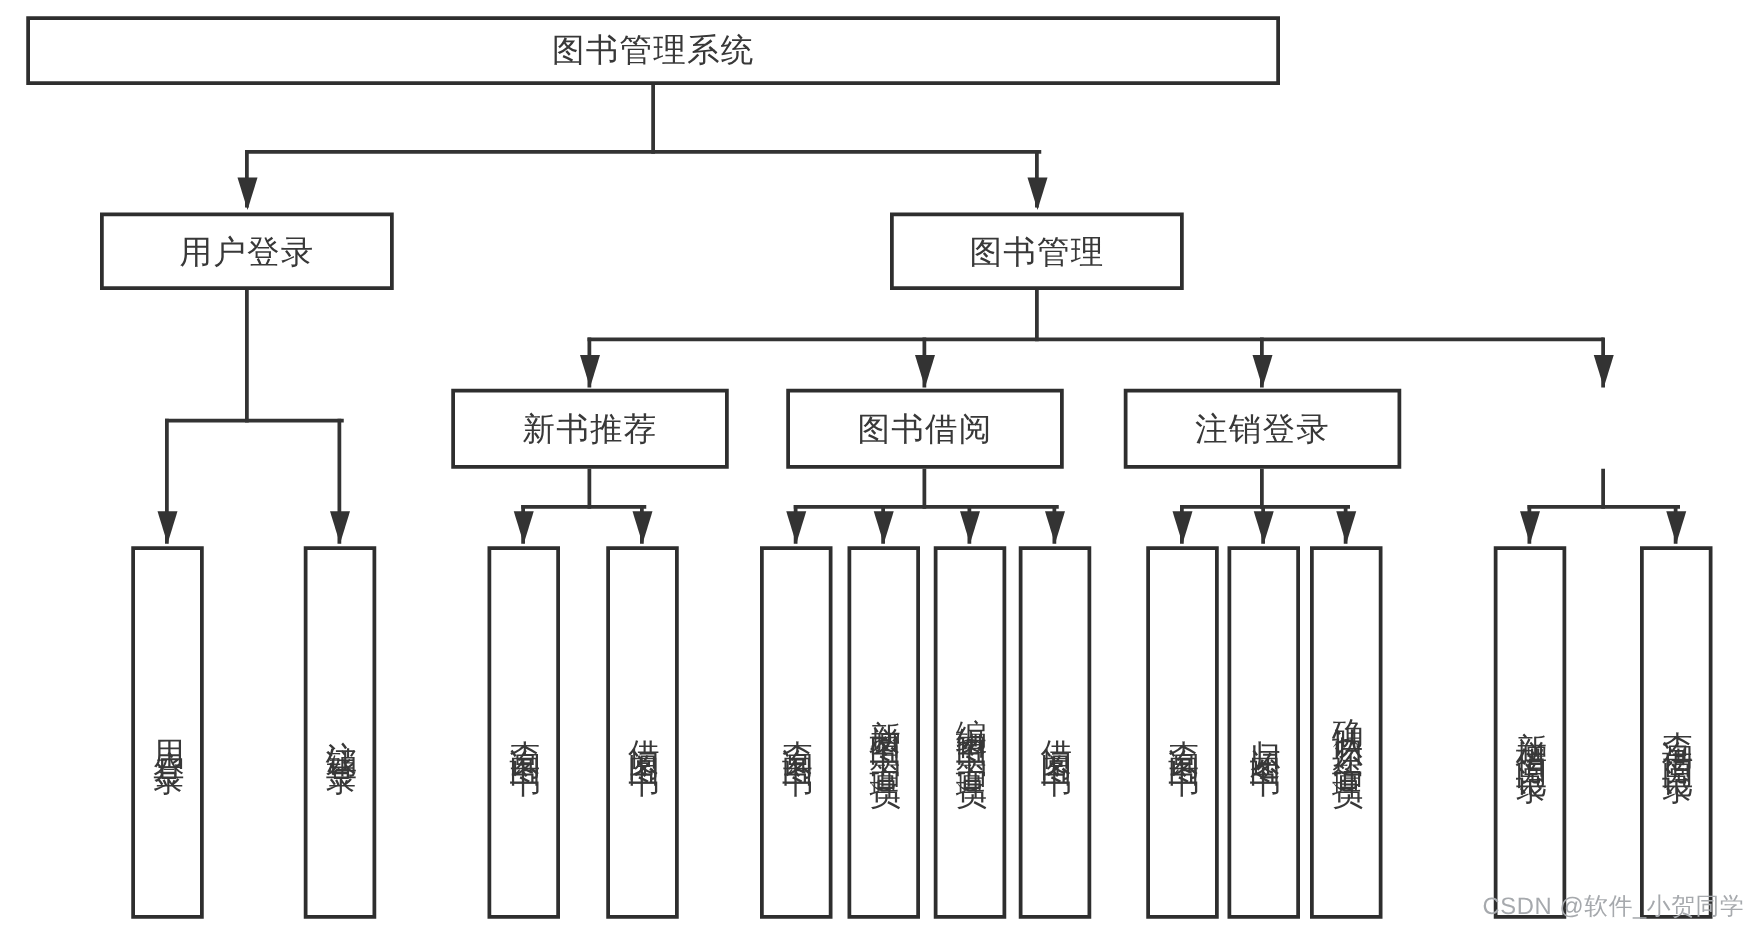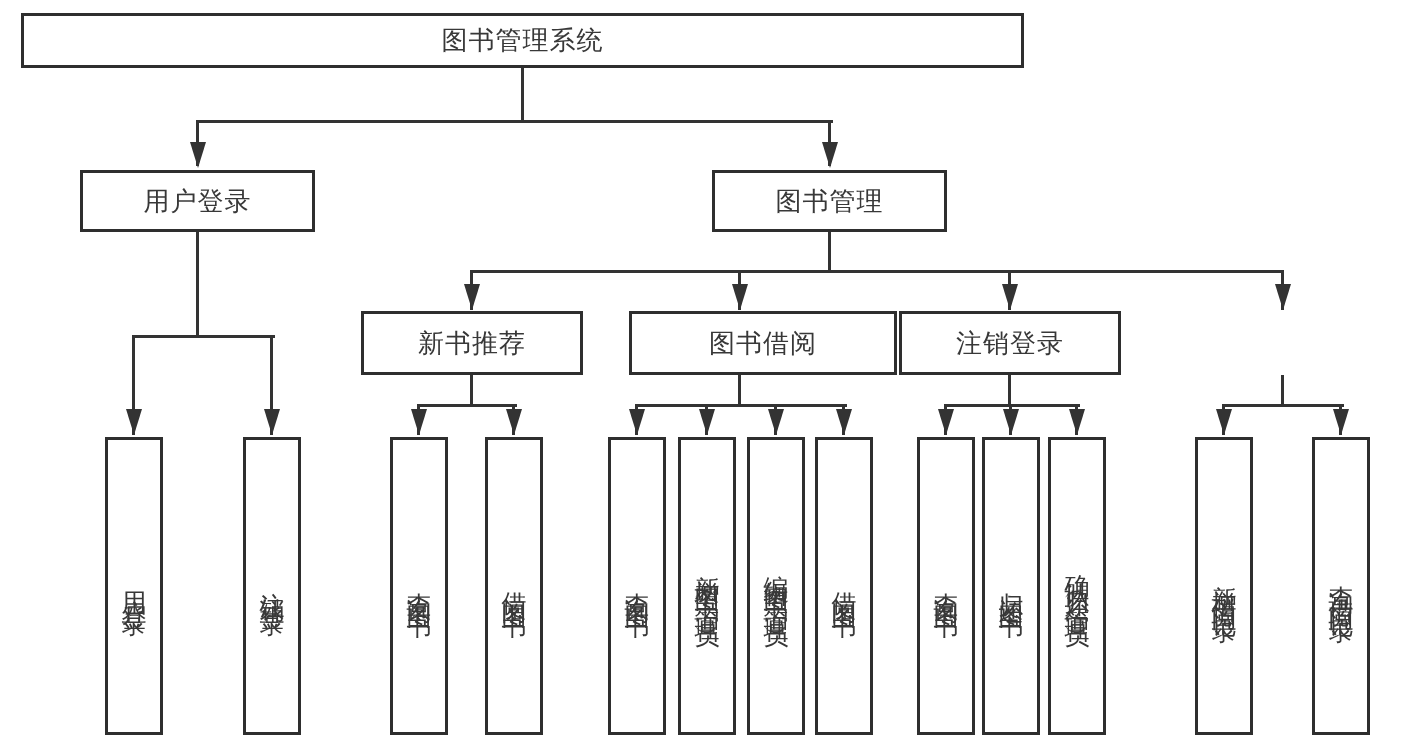--- a/index.html
+++ b/index.html
@@ -67,21 +67,21 @@
   <div class="node h" style="left:80px; top:170px; width:235px; height:62px;">
     <span>用户登录</span>
   </div>
   <div class="node h" style="left:712px; top:170px; width:235px; height:62px;">
     <span>图书管理</span>
   </div>
 
   <div class="node h" style="left:361px; top:311px; width:222px; height:64px;">
     <span>新书推荐</span>
   </div>
-  <div class="node h" style="left:629px; top:311px; width:268px; height:64px;">
+  <div class="node h" style="left:629px; top:311px; width:222px; height:64px;">
     <span>图书借阅</span>
   </div>
   <div class="node h" style="left:899px; top:311px; width:222px; height:64px;">
     <span>注销登录</span>
   </div>
 
   <div class="node leaf" style="left:105px; top:437px; width:58px; height:298px;">
     <span>用户登录</span>
   </div>
   <div class="node leaf" style="left:243px; top:437px; width:58px; height:298px;">
@@ -177,14 +177,15 @@
   <div class="vl" style="left:1075px; top:404px; height:31px;"></div>
   <div class="arw" style="left:1069px; top:409px;"></div>
 
   <div class="vl" style="left:1281px; top:375px; height:32px;"></div>
   <div class="hl" style="left:1222px; top:404px; width:122px;"></div>
   <div class="vl" style="left:1222px; top:404px; height:31px;"></div>
   <div class="arw" style="left:1216px; top:409px;"></div>
   <div class="vl" style="left:1339px; top:404px; height:31px;"></div>
   <div class="arw" style="left:1333px; top:409px;"></div>
 
+  <div class="watermark">CSDN @软件_小贺同学</div>
 
 </div>
 
 </body></html>

